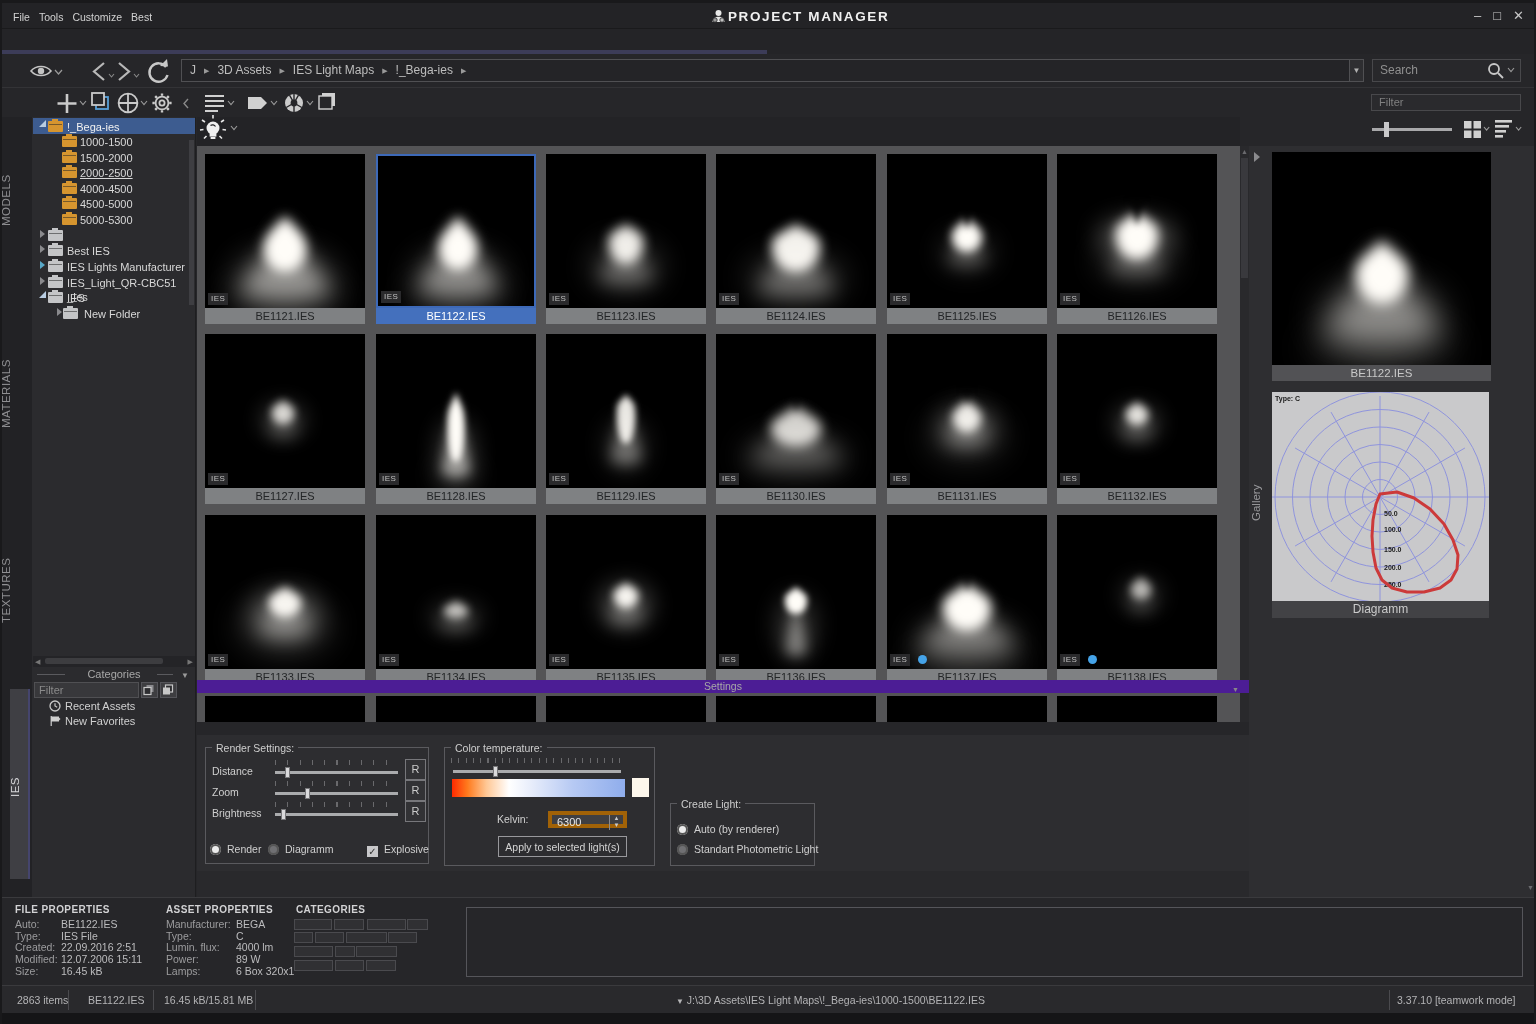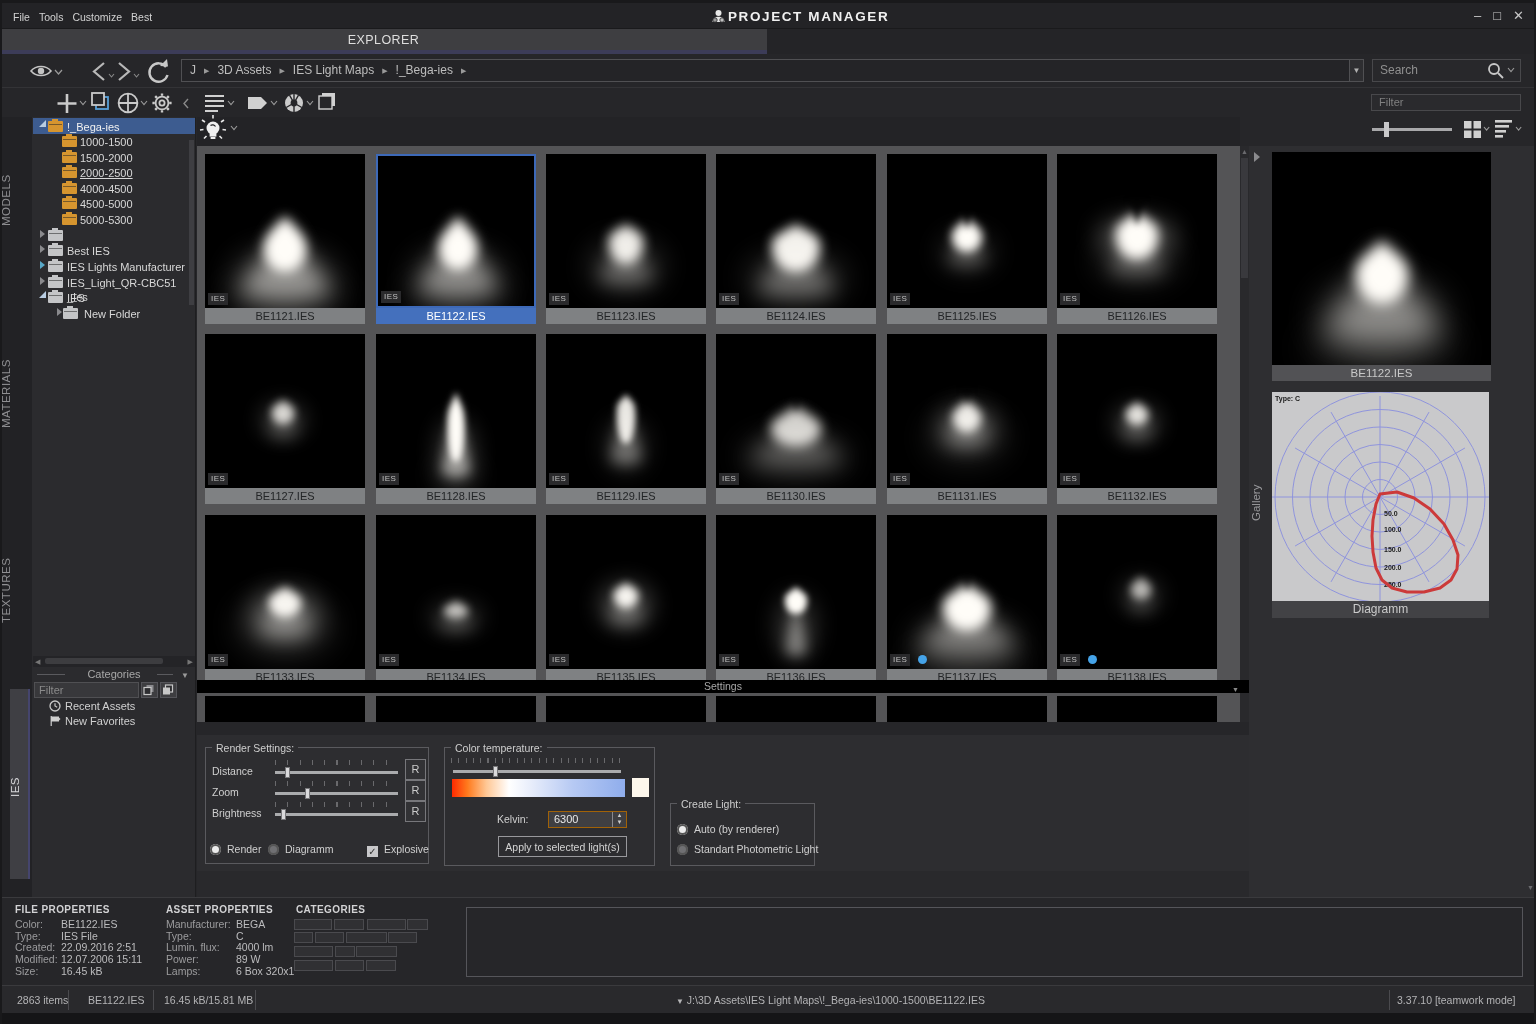--- a/index.html
+++ b/index.html
@@ -60,21 +60,21 @@
 #ctoolbar { position:absolute; left:197px; top:117px; width:1043px; height:29px; background:#232326; }
 #grid { position:absolute; left:197px; top:146px; width:1043px; height:576px; background:#545456; overflow:hidden; }
 .tile { position:absolute; width:160px; }
 .timg { position:relative; width:160px; height:154px; background-color:#000; }
 .badge { position:absolute; left:3px; bottom:3px; background:#2a2a2c; color:#c0c0c0; font-size:8px; padding:1px 3px 2px 3px; letter-spacing:0.5px; }
 .tname { width:160px; height:16px; background:#7f8183; color:#232527; font-size:11px; text-align:center; line-height:16px; }
 .tile.sel .timg { border:2px solid #3d69b8; }
 .tile.sel .tname { background:#4470bd; color:#fff; }
 .dot { position:absolute; left:31px; bottom:5px; width:9px; height:9px; border-radius:50%; background:#45a3e8; }
 #vscroll { position:absolute; left:1240px; top:146px; width:9px; height:576px; background:#29292c; }
-#setbar { position:absolute; left:197px; top:680px; width:1052px; height:13px; background:#000000; color:#a8a8a8; font-size:10.5px; text-align:center; line-height:13px; }
+#setbar { position:absolute; left:197px; top:680px; width:1052px; height:13px; background:#4c1d95; color:#a8a8a8; font-size:10.5px; text-align:center; line-height:13px; }
 #setpanel { position:absolute; left:197px; top:735px; width:1052px; height:136px; background:#2d2d30; }
 #setbottom { position:absolute; left:197px; top:871px; width:1052px; height:26px; background:#29292c; }
 
 
 .gbox { position:absolute; border:1px solid #5a5a5e; }
 .glabel { position:absolute; top:-6px; left:6px; background:#2d2d30; padding:0 4px; font-size:10.5px; color:#cecece; }
 .slider { position:absolute; height:3px; background:#aaabad; }
 .sthumb { position:absolute; top:-4px; width:5px; height:11px; background:#dadadc; border:1px solid #77777a; }
 .ticks { position:absolute; height:5px; background-image:repeating-linear-gradient(to right,#69696c 0 1px,transparent 1px 12.3px); }
 .rbtn { position:absolute; width:21px; height:21px; border:1px solid #77777b; color:#cacaca; font-size:11px; text-align:center; line-height:19px; background:#323235; }
@@ -151,21 +151,20 @@
   <div id="title"><svg width="15" height="15" viewBox="0 0 15 15" style="vertical-align:-3px; margin-right:2px;">
         <circle cx="7.5" cy="4" r="3" fill="#e8e8e8"></circle>
         <path d="M1.5,13 C1.5,9.5 4,7.8 7.5,7.8 C11,7.8 13.5,9.5 13.5,13 Z" fill="#e8e8e8"></path>
         <circle cx="4" cy="11" r="2.2" fill="#9a9a9a" stroke="#232326" stroke-width="0.8"></circle>
         <circle cx="11" cy="11" r="2.2" fill="#c0c0c0" stroke="#232326" stroke-width="0.8"></circle>
       </svg>PROJECT MANAGER</div>
   <div id="winbtns"><span>–</span><span>□</span><span>✕</span></div>
 </div>
 
 <div id="tabs">
-  <div id="tab-exp">EXPLORER</div>
   <div id="tab-exp-u"></div>
 </div>
 
 <div id="tb1">
   <div class="crumbbox"><span style="margin-left:8px;">J</span><span class="sep">▶</span>3D Assets<span class="sep">▶</span>IES Light Maps<span class="sep">▶</span>!_Bega-ies<span class="sep">▶</span></div>
   <div id="crumb-dd">▼</div>
   <div id="searchbox">Search</div>
 </div>
 
 <div id="tb2">
@@ -534,21 +533,21 @@
 <div class="gbox" style="left:444px; top:747px; width:211px; height:119px;">
     <div class="glabel">Color temperature:</div>
   </div>
 <div class="ticks" style="left:451px; top:758px; width:172px; background-image:repeating-linear-gradient(to right,#69696c 0 1px,transparent 1px 7.3px);"></div>
 <div class="slider" style="left:453px; top:770px; width:168px;">
     <div class="sthumb" style="left:40px;"></div>
   </div>
 <div class="abs" style="left:452px; top:779px; width:173px; height:18px; background:linear-gradient(to right,#ff2a00 0%,#ff7b1e 9%,#ffc896 20%,#ffffff 33%,#e9eefb 45%,#b6c9f3 70%,#8fadec 100%);"></div>
 <div class="abs" style="left:632px; top:778px; width:17px; height:19px; background:#fdf7ec;"></div>
 <div class="abs" style="left:497px; top:813px; font-size:10.5px; color:#d0d0d0;">Kelvin:</div>
-<div class="abs" style="left:548px; top:811px; width:79px; height:17px; background:#3f3f42; border:1px solid #a16207;">
+<div class="abs" style="left:548px; top:811px; width:79px; height:17px; background:#3f3f42; border:4px solid #a16207;">
     <span style="position:absolute;left:5px;top:1px;font-size:11px;color:#e8e8e8;">6300</span>
     <span style="position:absolute;right:0;top:0;width:14px;height:15px;border-left:1px solid #8a8a8e;font-size:6px;color:#ccc;text-align:center;line-height:7px;">▲<br>▼</span>
   </div>
 <div class="abs" style="left:498px; top:836px; width:129px; height:21px; border:1px solid #98989c; color:#d4d4d4; font-size:10.5px; text-align:center; line-height:20px;">Apply to selected light(s)</div>
 <div class="gbox" style="left:670px; top:803px; width:145px; height:63px;">
     <div class="glabel">Create Light:</div>
   </div>
 <div class="abs" style="left:677px; top:823px; font-size:10.5px; color:#d0d0d0;"><span class="radio on"></span>Auto (by renderer)</div>
 <div class="abs" style="left:677px; top:843px; font-size:10.5px; color:#d0d0d0;"><span class="radio off"></span>Standart Photometric Light</div>
 <div id="setbottom"></div>
@@ -594,21 +593,21 @@
 </svg>
 </div>
 <div id="dname">Diagramm</div>
 
 <div id="bottom">
   <div class="bhead" style="left:15px; top:6px;">FILE PROPERTIES</div>
   <div class="bhead" style="left:166px; top:6px;">ASSET PROPERTIES</div>
   <div class="bhead" style="left:296px; top:6px;">CATEGORIES</div>
 </div>
 <div id="bigbox"></div>
-<div class="plabel" style="left:15px; top:918px;">Color:</div>
+<div class="plabel" style="left:15px; top:918px;">Auto:</div>
 <div class="pval" style="left:61px; top:918px;">BE1122.IES</div>
 <div class="plabel" style="left:15px; top:930px;">Type:</div>
 <div class="pval" style="left:61px; top:930px;">IES File</div>
 <div class="plabel" style="left:15px; top:941px;">Created:</div>
 <div class="pval" style="left:61px; top:941px;">22.09.2016 2:51</div>
 <div class="plabel" style="left:15px; top:953px;">Modified:</div>
 <div class="pval" style="left:61px; top:953px;">12.07.2006 15:11</div>
 <div class="plabel" style="left:15px; top:965px;">Size:</div>
 <div class="pval" style="left:61px; top:965px;">16.45 kB</div>
 <div class="plabel" style="left:166px; top:918px;">Manufacturer:</div>

